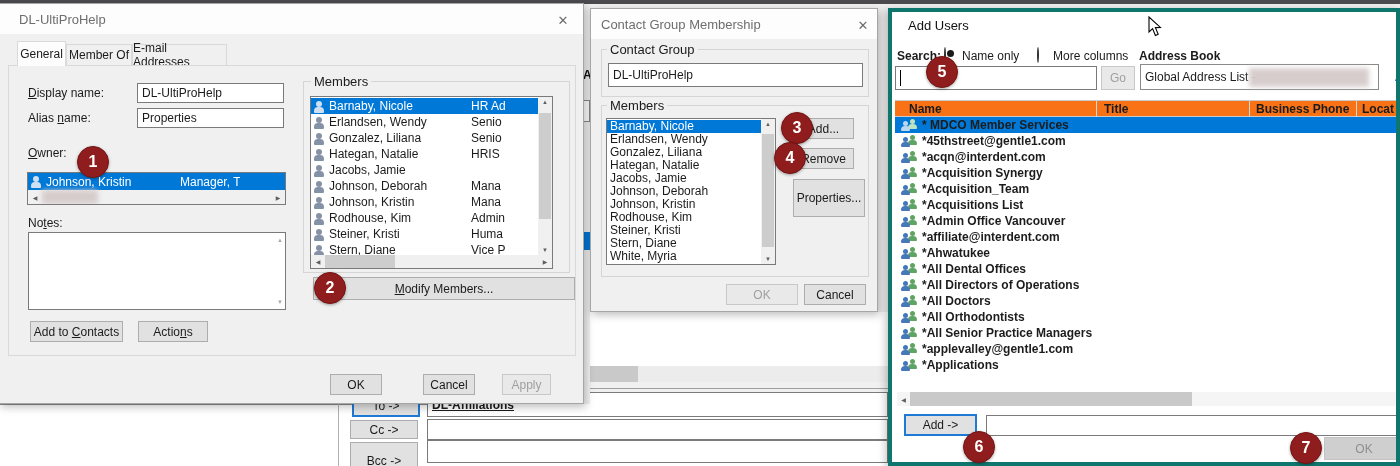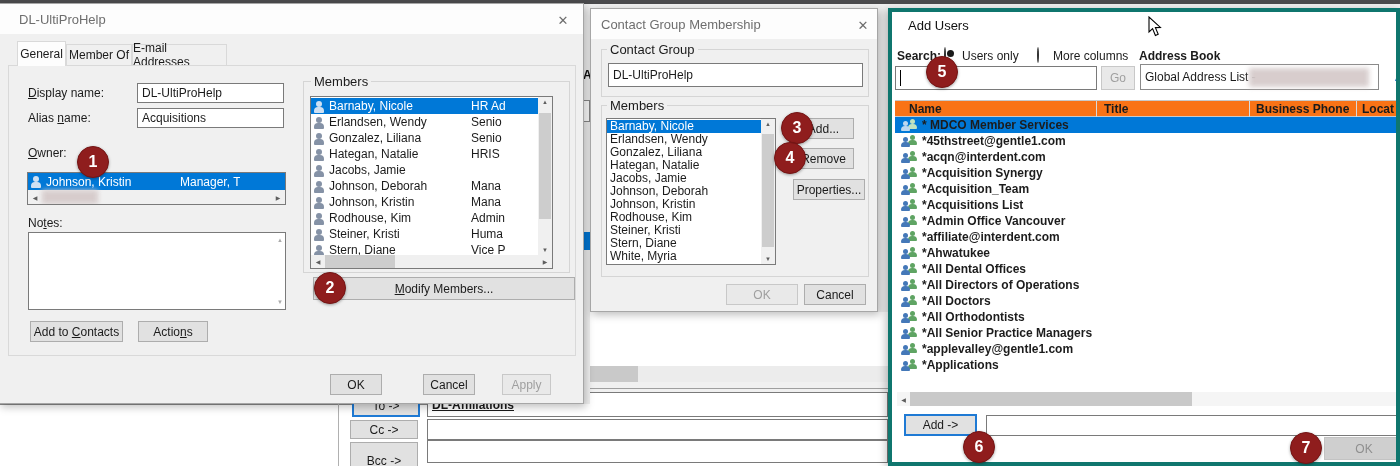--- a/index.html
+++ b/index.html
@@ -113,21 +113,21 @@
     </div>
   <div class="abs" style="left:8px;top:61px;width:568px;height:291px;border:1px solid #d9d9d9"></div>
 
   <span class="abs" style="left:28px;top:82px"><u>D</u>isplay name:</span>
   <div class="field abs" style="left:137px;top:79px;width:147px;height:20px">
       <span>DL-UltiProHelp</span>
     </div>
 
   <span class="abs" style="left:28px;top:107px">Alias <u>n</u>ame:</span>
   <div class="field abs" style="left:137px;top:104px;width:147px;height:20px">
-      <span>Acquisitions</span>
+      <span>Properties</span>
     </div>
 
   <span class="abs" style="left:28px;top:142px"><u>O</u>wner:</span>
   <div class="abs" style="left:27px;top:168px;width:259px;height:33px;border:1px solid #7a7a7a;background:#fff;overflow:hidden">
     <div class="mrow sel" style="height:17px">
       <span class="picon"></span>
       <span style="width:130px;overflow:hidden;flex:0 0 130px">Johnson, Kristin</span>
       <span style="overflow:hidden">Manager, T</span>
     </div>
     <div class="abs sb-track" style="left:0;top:17px;width:257px;height:14px;display:flex;align-items:center">
@@ -265,38 +265,38 @@
       <span class="sb-arrow abs" style="left:0;bottom:2px;width:14px">▼</span>
     </div>
   </div>
 
   <div class="btn abs" style="left:202px;top:109px;width:61px;height:21px">
       <span>Add...</span>
     </div>
   <div class="btn abs" style="left:202px;top:139px;width:61px;height:21px">
       <span>Remove</span>
     </div>
-  <div class="btn abs" style="left:202px;top:170px;width:72px;height:21px">
+  <div class="btn abs" style="left:202px;top:170px;width:72px;height:38px">
       <span>Properties...</span>
     </div>
 
   <div class="btn disabled abs" style="left:135px;top:275px;width:72px;height:21px">
       <span>OK</span>
     </div>
   <div class="btn abs" style="left:213px;top:275px;width:62px;height:21px">
       <span>Cancel</span>
     </div>
 </div>
 
 <div class="abs" style="left:888px;top:8px;width:512px;height:458px;background:#fff;border:4px solid #0f766e;box-shadow:-2px 2px 8px rgba(0,0,0,.25);z-index:30;overflow:hidden">
   <span class="abs" style="left:16px;top:6px;font-size:13px;color:#111">Add Users</span>
 
   <span class="abs" style="left:5px;top:37px;font-weight:bold">Search:</span>
   <span class="radio on abs" style="left:52px;top:36px"></span>
-  <span class="abs" style="left:70px;top:37px">Users only</span>
+  <span class="abs" style="left:70px;top:37px">Name only</span>
   <span class="radio abs" style="left:143px;top:36px"></span>
   <span class="abs" style="left:161px;top:37px">More columns</span>
   <span class="abs" style="left:247px;top:37px;font-weight:bold">Address Book</span>
 
   <div class="field abs" style="left:3px;top:54px;width:202px;height:24px">
     <span style="display:inline-block;width:1px;height:16px;background:#000"></span>
   </div>
   <div class="btn disabled abs" style="left:209px;top:54px;width:34px;height:24px">
       <span>Go</span>
     </div>

